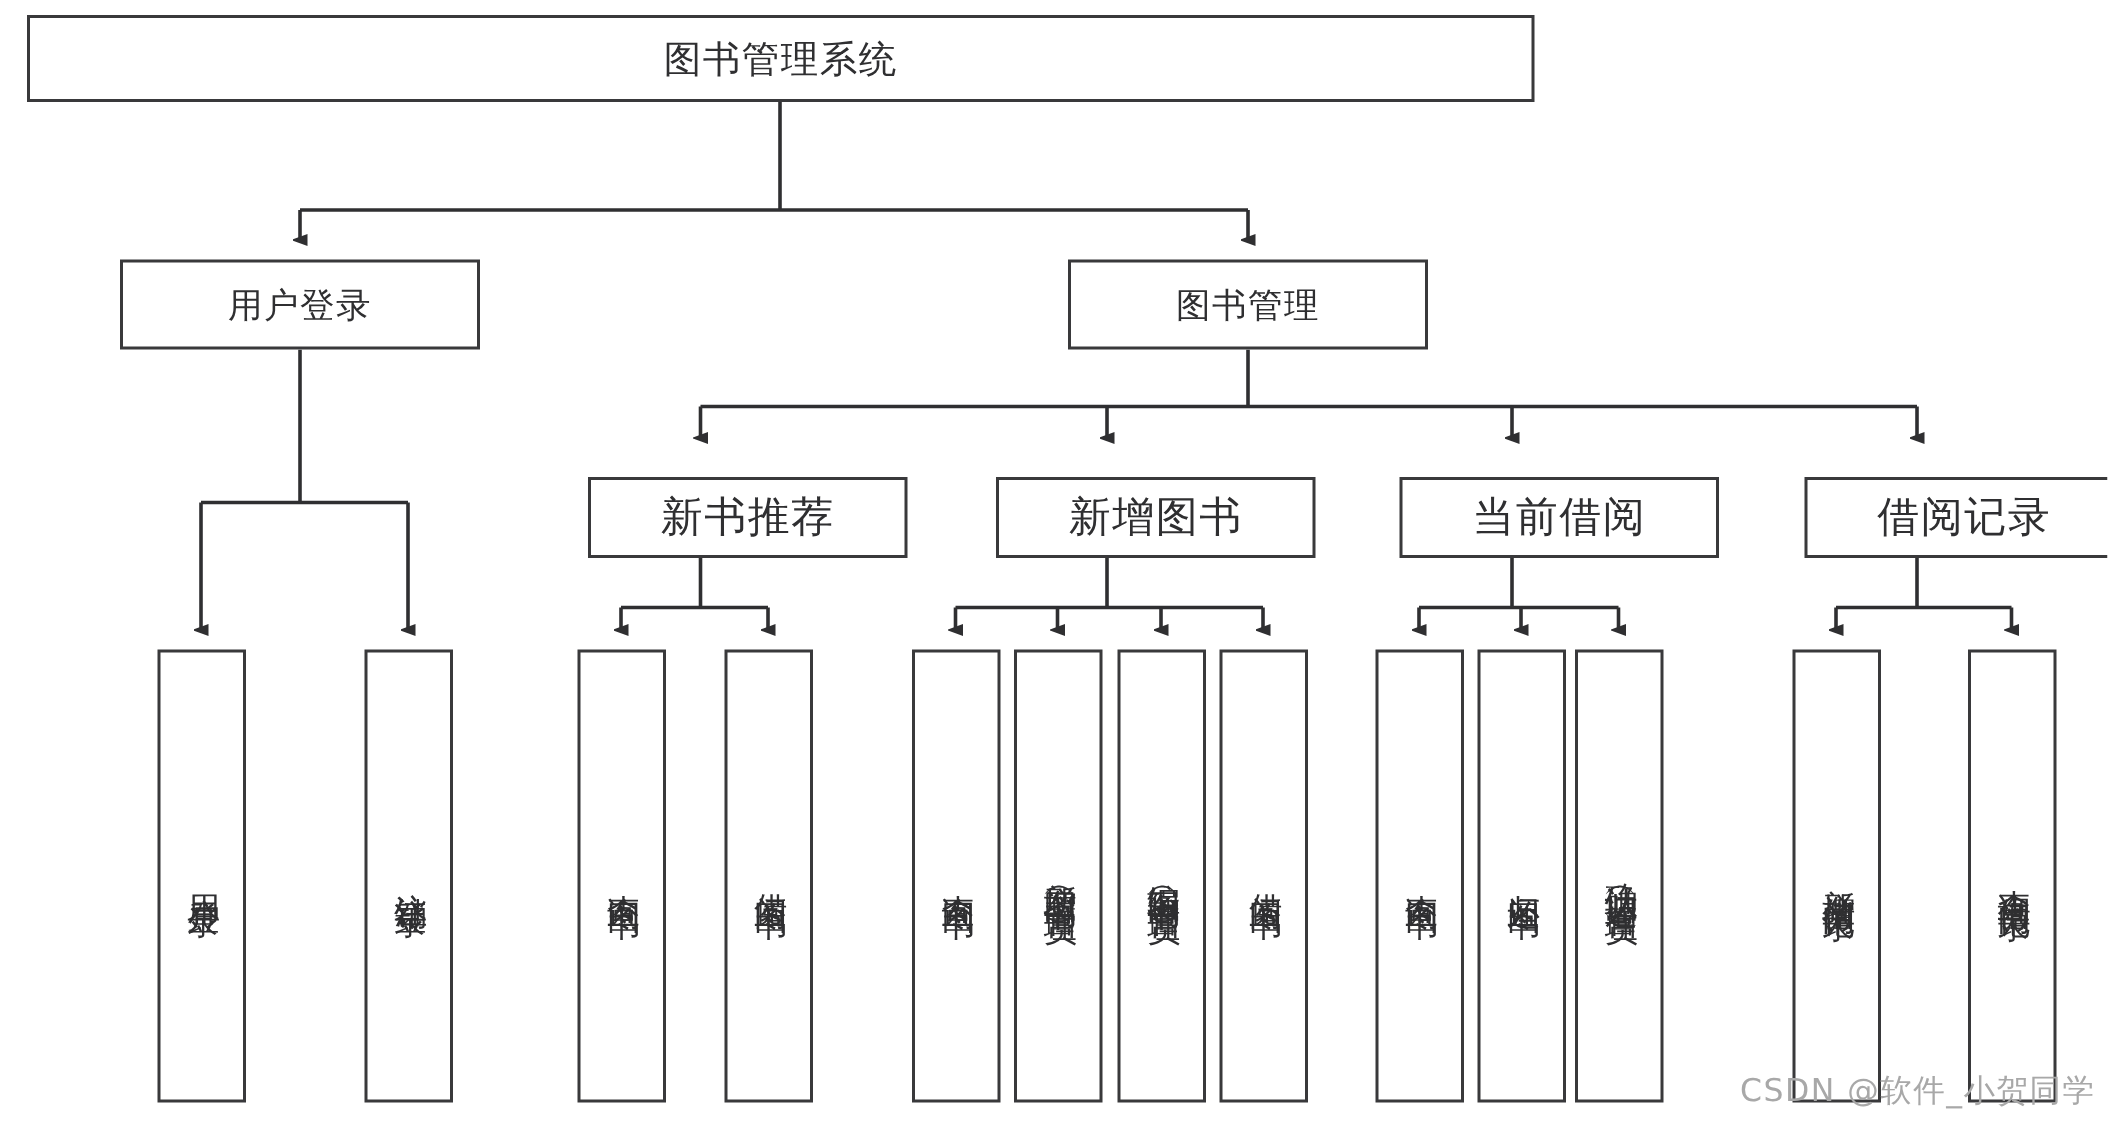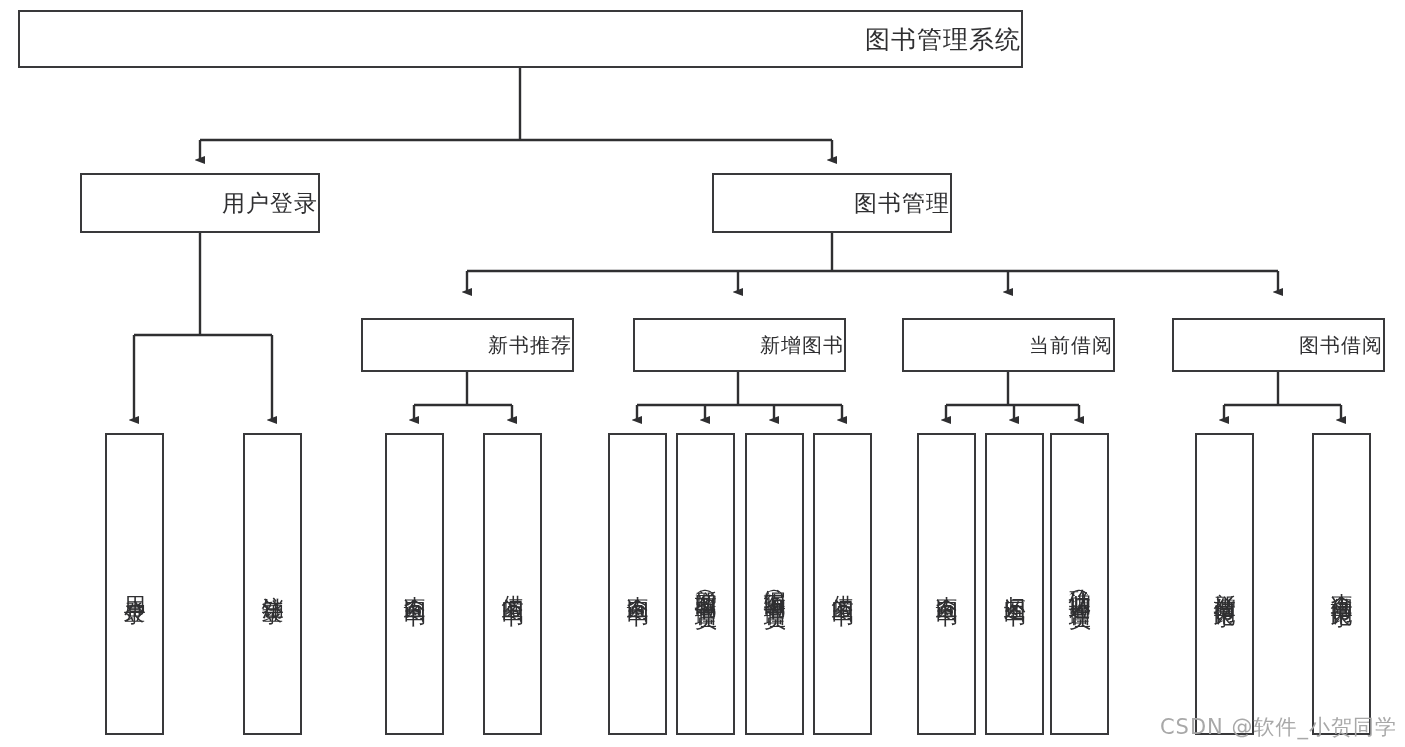--- a/index.html
+++ b/index.html
@@ -22,35 +22,36 @@
     height:747px;
     pointer-events:none;
   }
   .node{
     position:absolute;
     box-sizing:border-box;
     background:#ffffff;
     border:2px solid #39393b;
     display:flex;
     align-items:center;
-    justify-content:flex-end;
+    justify-content:center;
     text-align:center;
     color:#2f2f31;
   }
   .node.root{
     font-size:25px;
     letter-spacing:1px;
   }
   .node.lvl1{
     font-size:23px;
     letter-spacing:1px;
   }
   .node.lvl2{
-    font-size:20px;
-    letter-spacing:1px;
+    font-size:28px;
+    letter-spacing:1px;
+    margin-left:31px;
   }
   .node.leaf{
     font-size:22px;
     align-items:center;
     justify-content:center;
     padding:4px 2px;
   }
   .node.leaf .vtext{
     writing-mode:vertical-rl;
     text-orientation:upright;
@@ -139,21 +140,21 @@
   <div class="node lvl2" style="left:361px;top:318px;width:213px;height:54px;">
     <span>新书推荐</span>
   </div>
   <div class="node lvl2" style="left:633px;top:318px;width:213px;height:54px;">
     <span>新增图书</span>
   </div>
   <div class="node lvl2" style="left:902px;top:318px;width:213px;height:54px;">
     <span>当前借阅</span>
   </div>
   <div class="node lvl2" style="left:1172px;top:318px;width:213px;height:54px;">
-    <span>图书借阅</span>
+    <span>借阅记录</span>
   </div>
 
   <div class="node leaf" style="left:105px;top:433px;width:59px;height:302px;">
     <span class="vtext">用户登录</span>
   </div>
   <div class="node leaf" style="left:243px;top:433px;width:59px;height:302px;">
     <span class="vtext">注销登录</span>
   </div>
 
   <div class="node leaf" style="left:385px;top:433px;width:59px;height:302px;">

